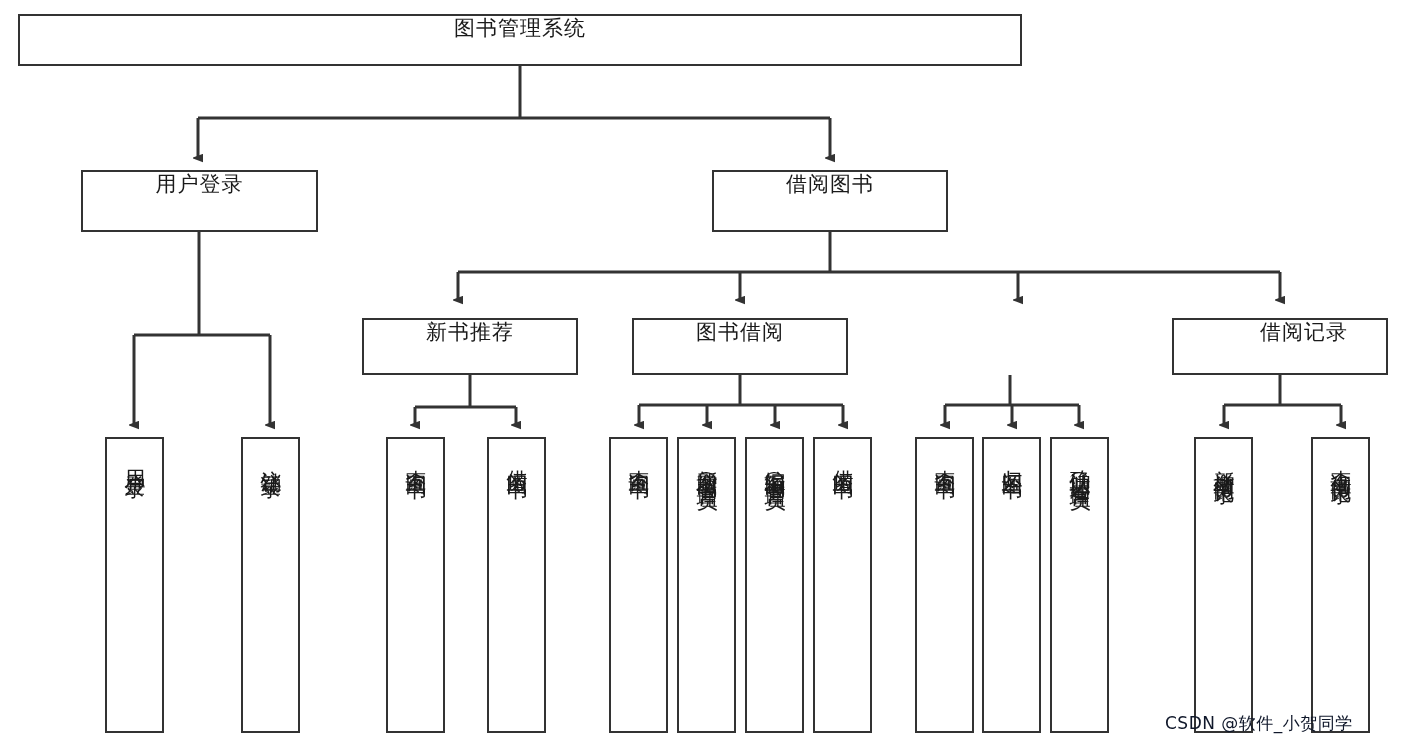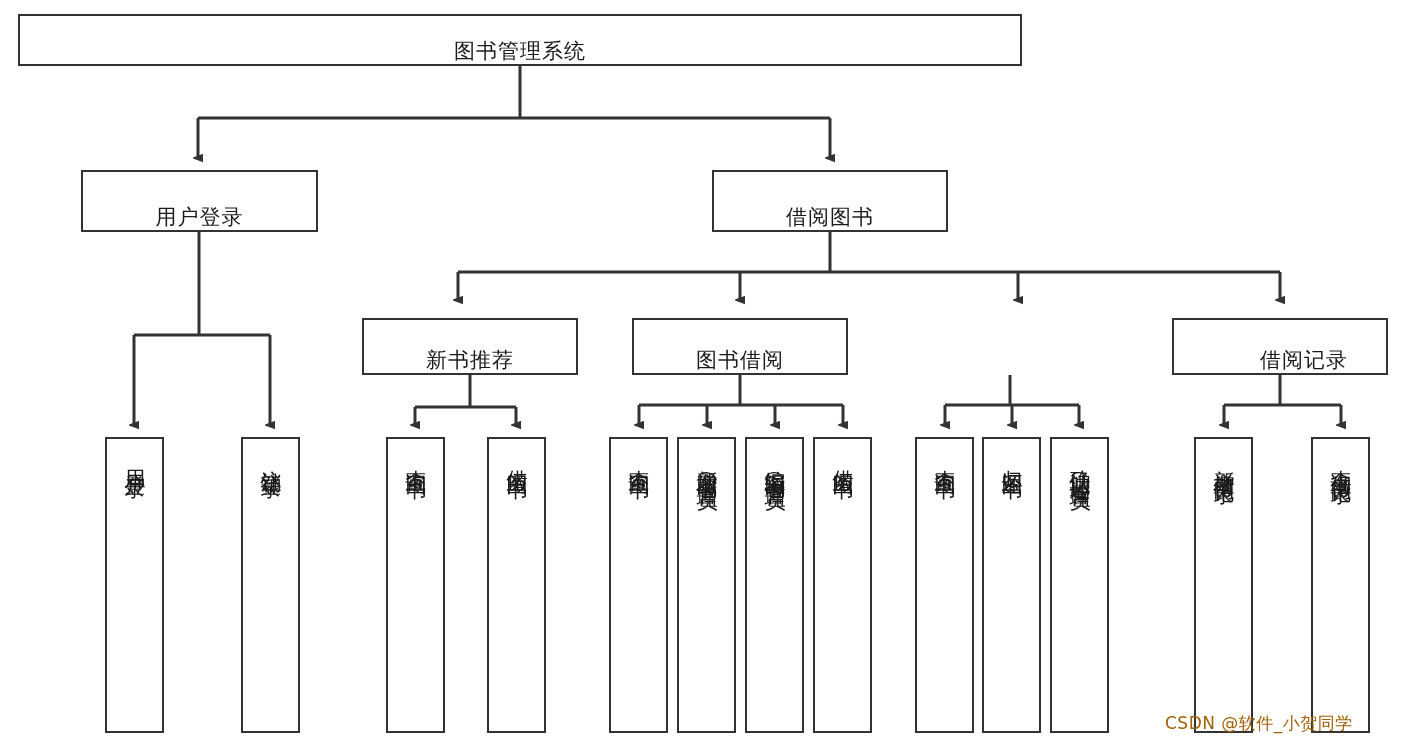--- a/index.html
+++ b/index.html
@@ -22,21 +22,21 @@
     width: 1405px;
     height: 747px;
     pointer-events: none;
   }
   .node {
     position: absolute;
     box-sizing: border-box;
     background: #ffffff;
     border: 2px solid #333333;
     display: flex;
-    align-items: flex-end;
+    align-items: flex-start;
     justify-content: center;
     color: #1a1a1a;
     z-index: 2;
   }
   .node.h {
     font-size: 21px;
     letter-spacing: 1px;
     line-height: 1.2;
   }
   .node.leaf {
@@ -51,21 +51,21 @@
     text-orientation: upright;
     letter-spacing: 3px;
     white-space: nowrap;
     display: block;
   }
   .watermark {
     position: absolute;
     left: 1165px;
     top: 712px;
     font-size: 17px;
-    color: #a16207;
+    color: #0f172a;
     letter-spacing: 0.5px;
     white-space: nowrap;
     z-index: 3;
     font-family: "DejaVu Sans", "Liberation Sans", sans-serif;
   }
 </style>
 </head>
 <body>
 
 <div id="canvas">

